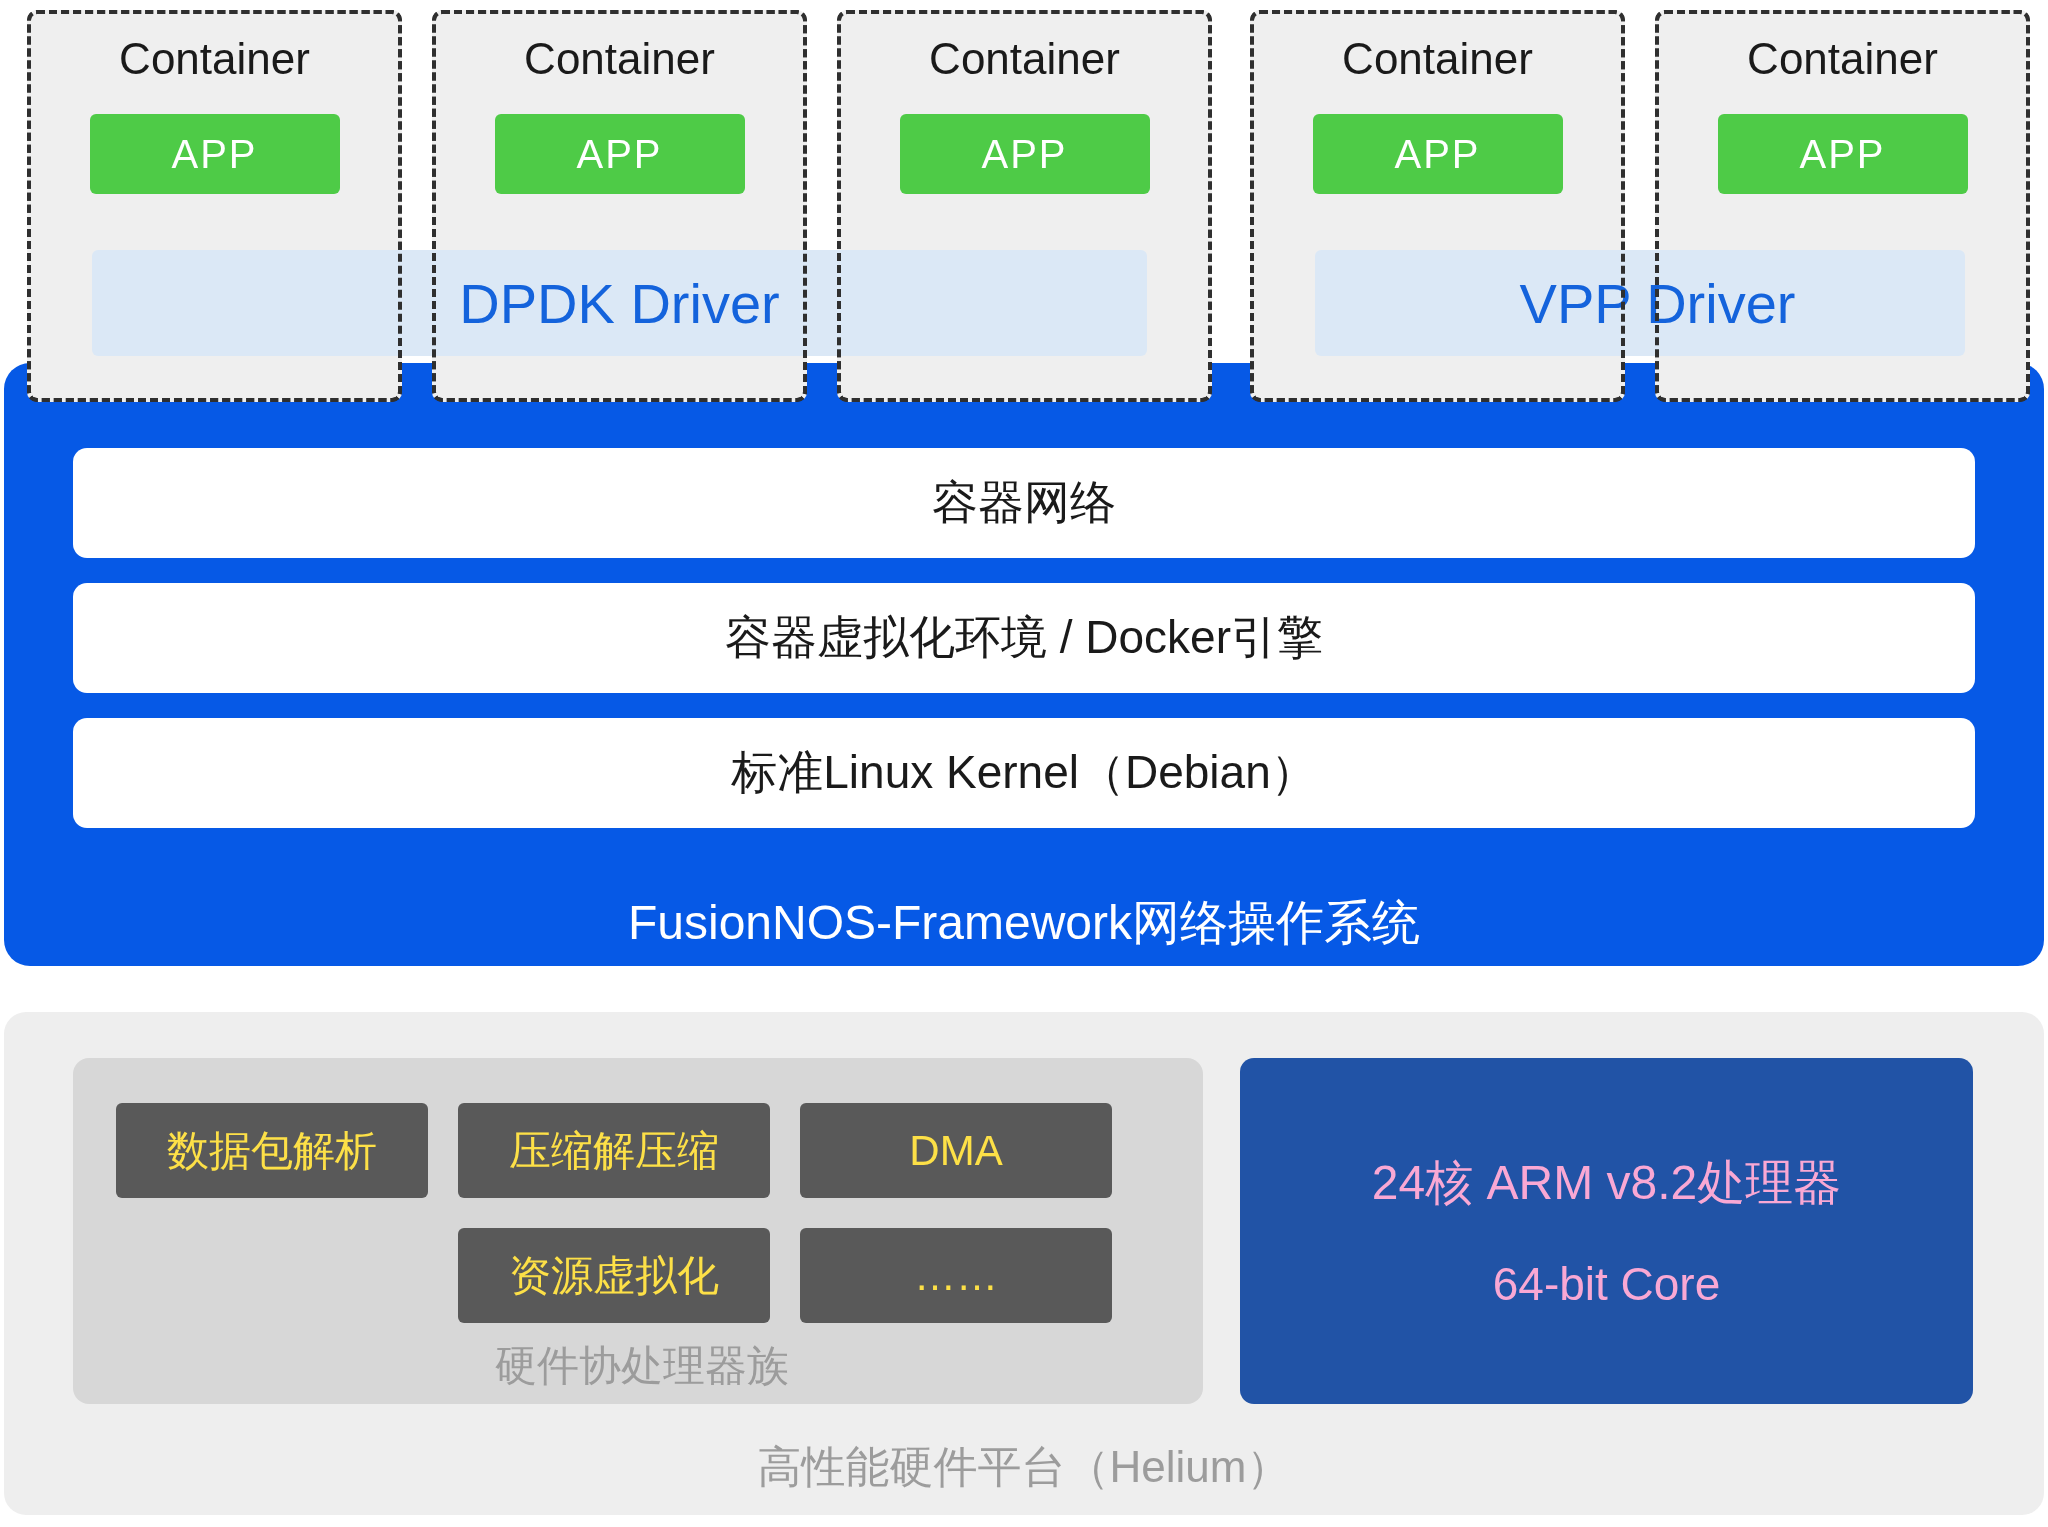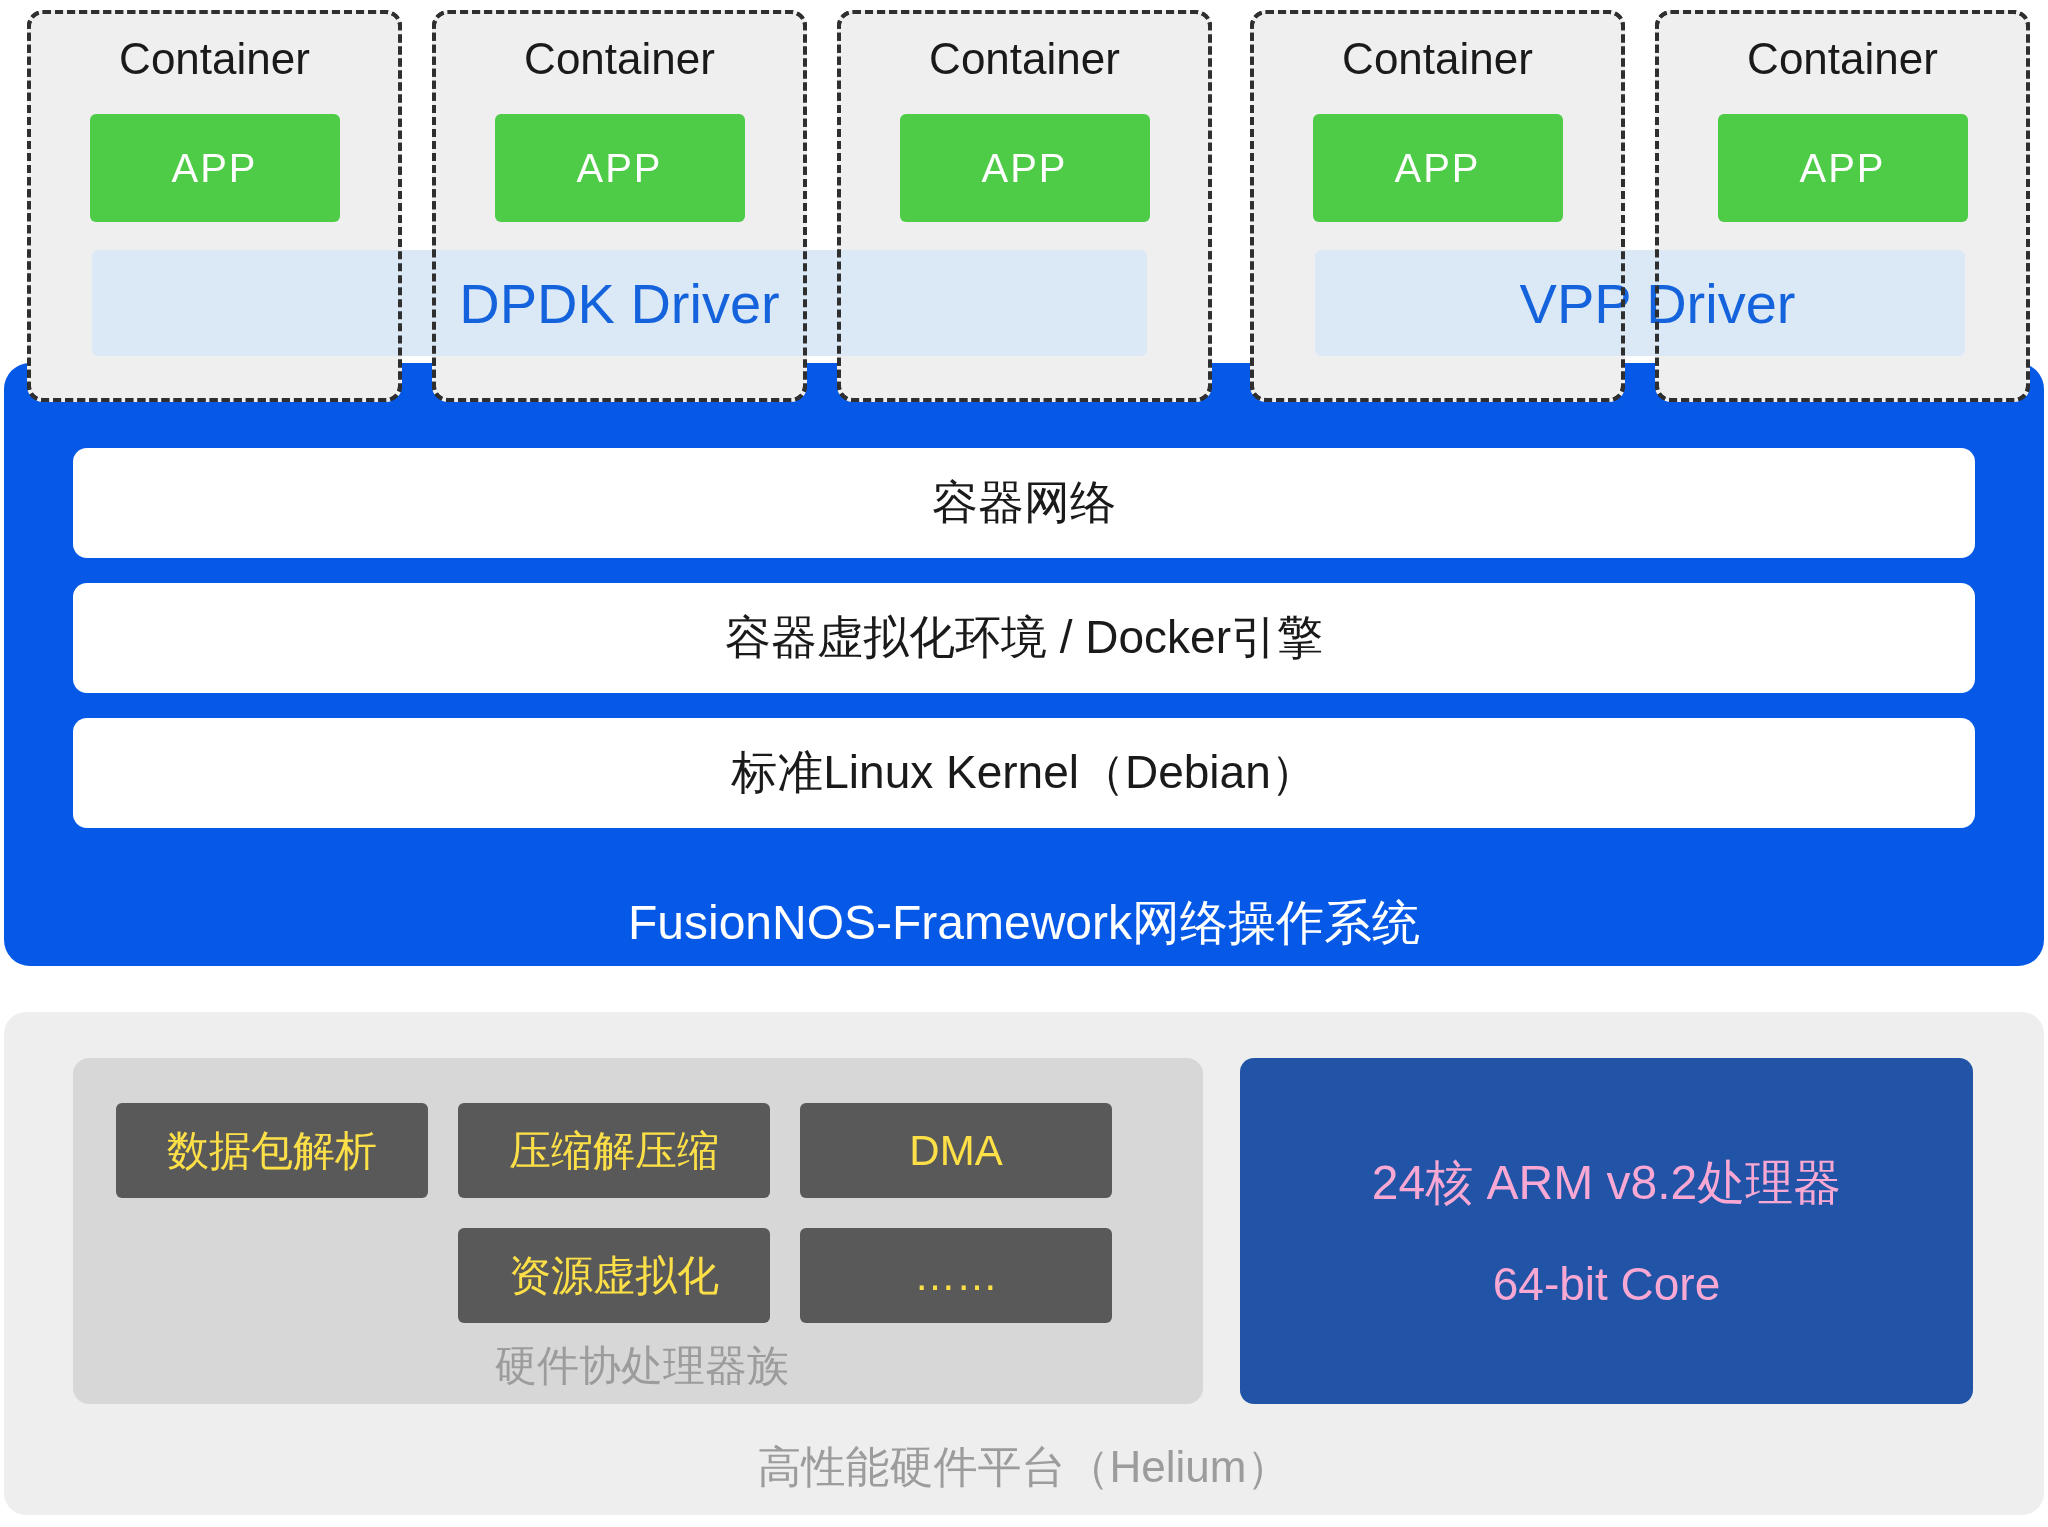--- a/index.html
+++ b/index.html
@@ -27,32 +27,32 @@
   .os-layer.l2{top:583px;}
   .os-layer.l3{top:718px;}
   .os-title{
     left:4px;top:895px;width:2040px;z-index:5;
     text-align:center;font-size:48px;font-weight:500;color:#ffffff;line-height:56px;
   }
 
   
   .container-box,.container-overlay{
     top:10px;width:375px;height:392px;
-    border:4px dashed #2f2f2f;border-radius:16px;
+    border:4px dashed #2f2f2f;border-radius:10px;
   }
   .container-box{background:#efefef;z-index:2;}
   .container-overlay{background:transparent;z-index:4;pointer-events:none;}
   .pos1{left:27px;} .pos2{left:432px;} .pos3{left:837px;} .pos4{left:1250px;} .pos5{left:1655px;}
   .container-label{
     left:0;top:20px;width:100%;
     text-align:center;font-size:44px;color:#1a1a1a;
   }
   .app-chip{
     left:50%;transform:translateX(-50%);top:100px;
-    width:250px;height:108px;background:#4ecb47;border-radius:6px;
+    width:250px;height:80px;background:#4ecb47;border-radius:6px;
     display:flex;align-items:center;justify-content:center;
     font-size:40px;color:#ffffff;letter-spacing:2px;
   }
 
   
   .driver-bar{
     top:250px;height:106px;background:#dbe8f6;border-radius:6px;z-index:3;
     display:flex;align-items:center;justify-content:center;
     font-size:56px;font-weight:500;color:#1463dc;
   }

